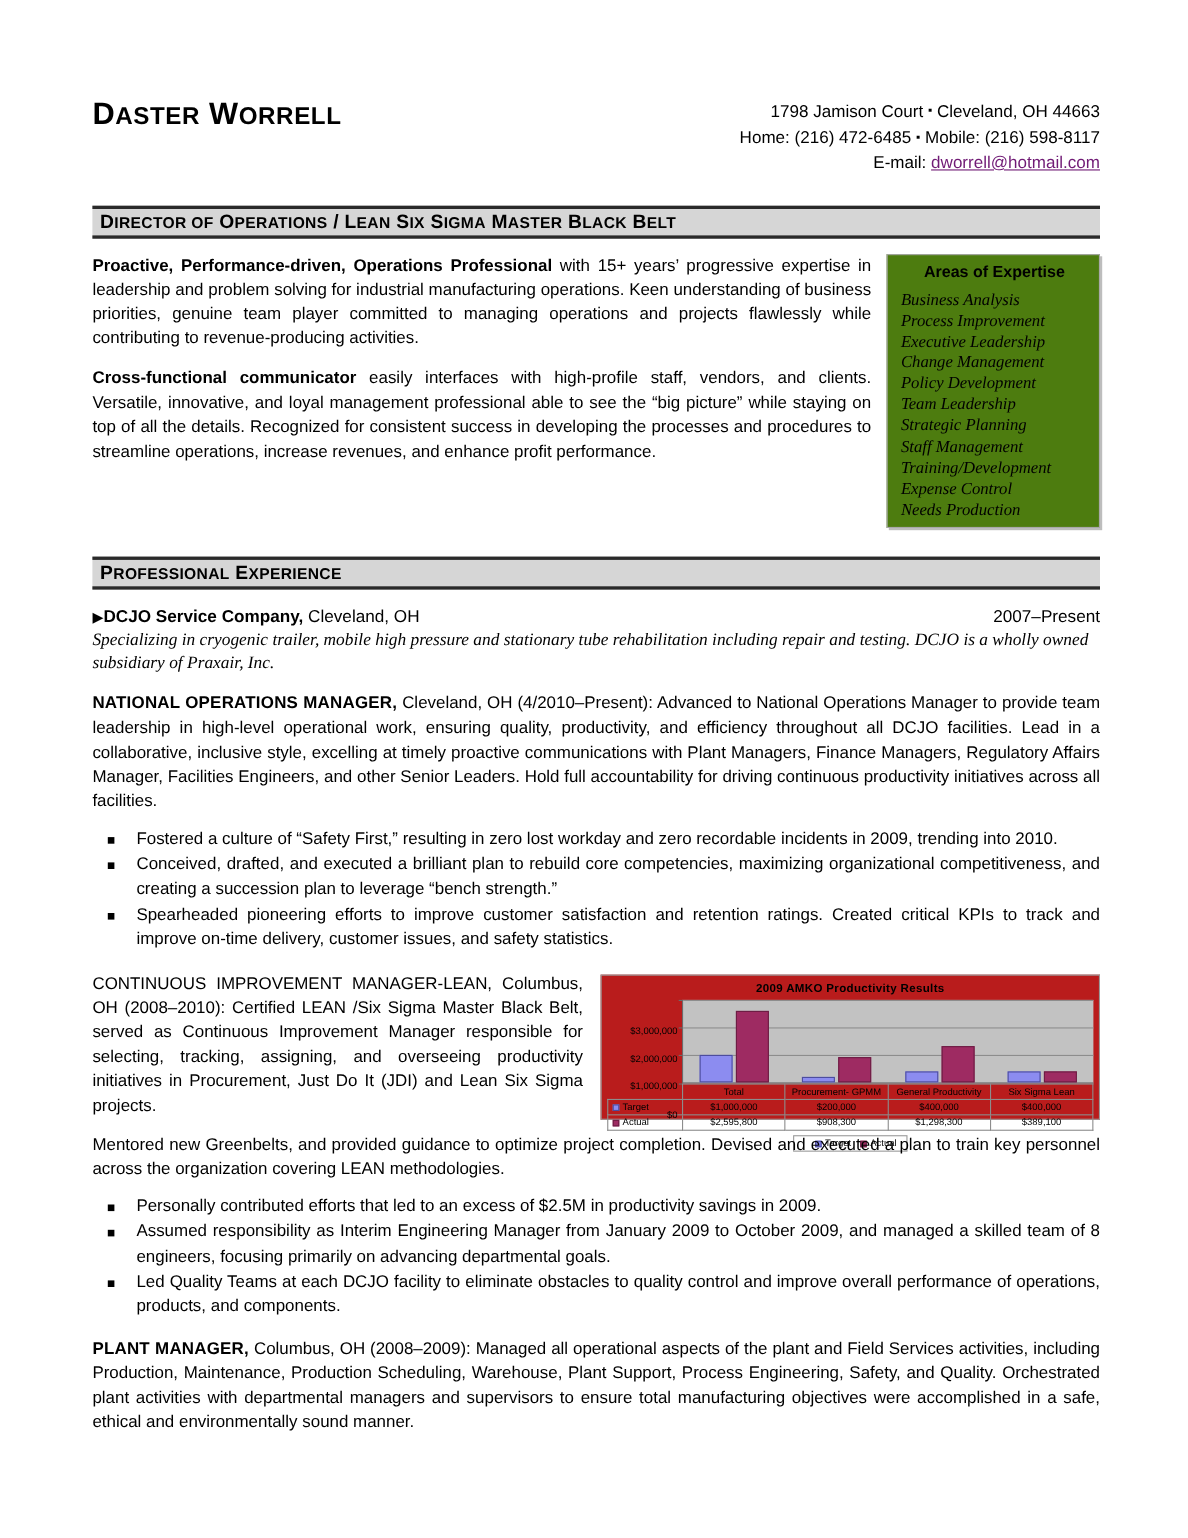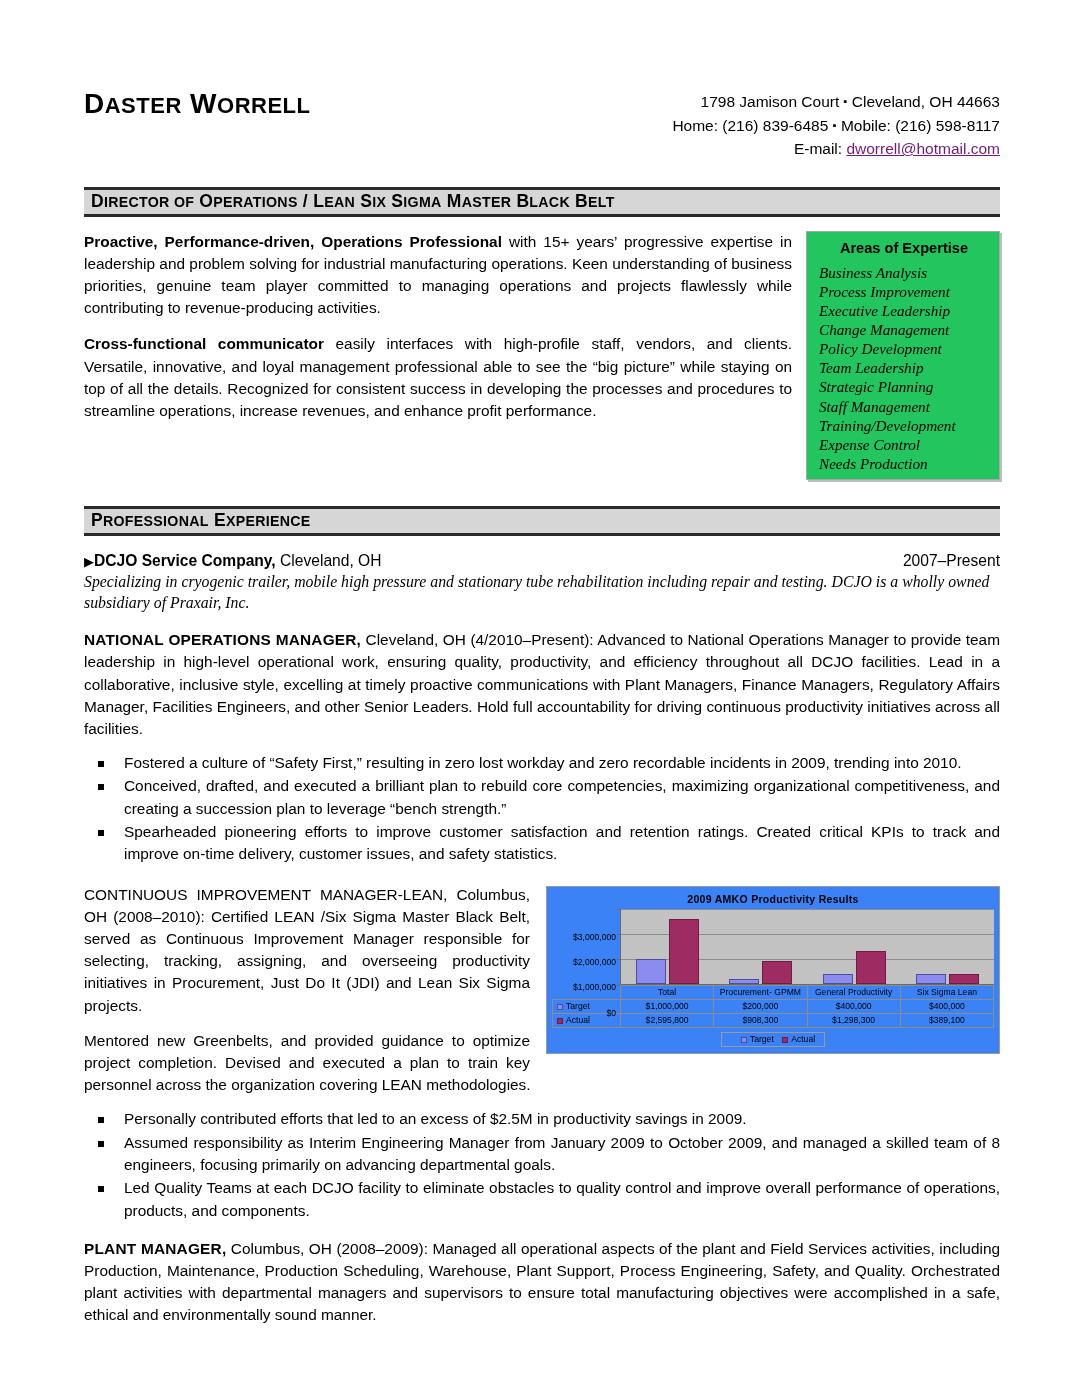--- a/index.html
+++ b/index.html
@@ -87,21 +87,21 @@
   .summary-text p {
     margin: 0 0 14px 0;
     font-size: 15.4px;
     line-height: 1.44;
     text-align: justify;
   }
   .summary-text p b { font-weight: bold; }
 
   .expertise {
     width: 194px;
-    background: #22c55e;
+    background: #4d7c0f;
     border: 1px solid #a8a8a8;
     box-shadow: 2px 2px 0 #bdbdbd;
     padding: 8px 10px 6px 12px;
   }
   .expertise-title {
     font-weight: bold;
     font-size: 14.6px;
     margin-bottom: 7px;
     text-align: center;
     font-family: "Liberation Sans", sans-serif;
@@ -170,23 +170,23 @@
 
   
   .cim-wrap {
     margin-top: 18px;
     position: relative;
     min-height: 168px;
   }
   .chart-box {
     float: right;
     width: 454px;
-    height: 168px;
+    height: 132px;
     border: 1px solid #9a9a9a;
-    background: #3b82f6;
+    background: #b91c1c;
     margin-left: 16px;
     margin-top: 2px;
     padding: 4px 5px 3px 5px;
   }
   .cim-para {
     font-size: 15.4px;
     line-height: 1.44;
     text-align: justify;
   }
   .cim-para b { font-weight: normal; }
@@ -313,21 +313,21 @@
     <div class="name">
       <span class="big">D</span><span class="cap">ASTER</span><span class="big"> W</span><span class="cap">ORRELL</span>
     </div>
     <div class="contact">
       <div>
         <span>1798 Jamison Court</span>
         <span class="sq">▪</span>
         <span>Cleveland, OH 44663</span>
       </div>
       <div>
-        <span>Home: (216) 839-6485</span>
+        <span>Home: (216) 472-6485</span>
         <span class="sq">▪</span>
         <span>Mobile: (216) 598-8117</span>
       </div>
       <div>
         <span>E-mail:</span>
         <a class="email-link" href="#">dworrell@hotmail.com</a>
       </div>
     </div>
   </div>
 

